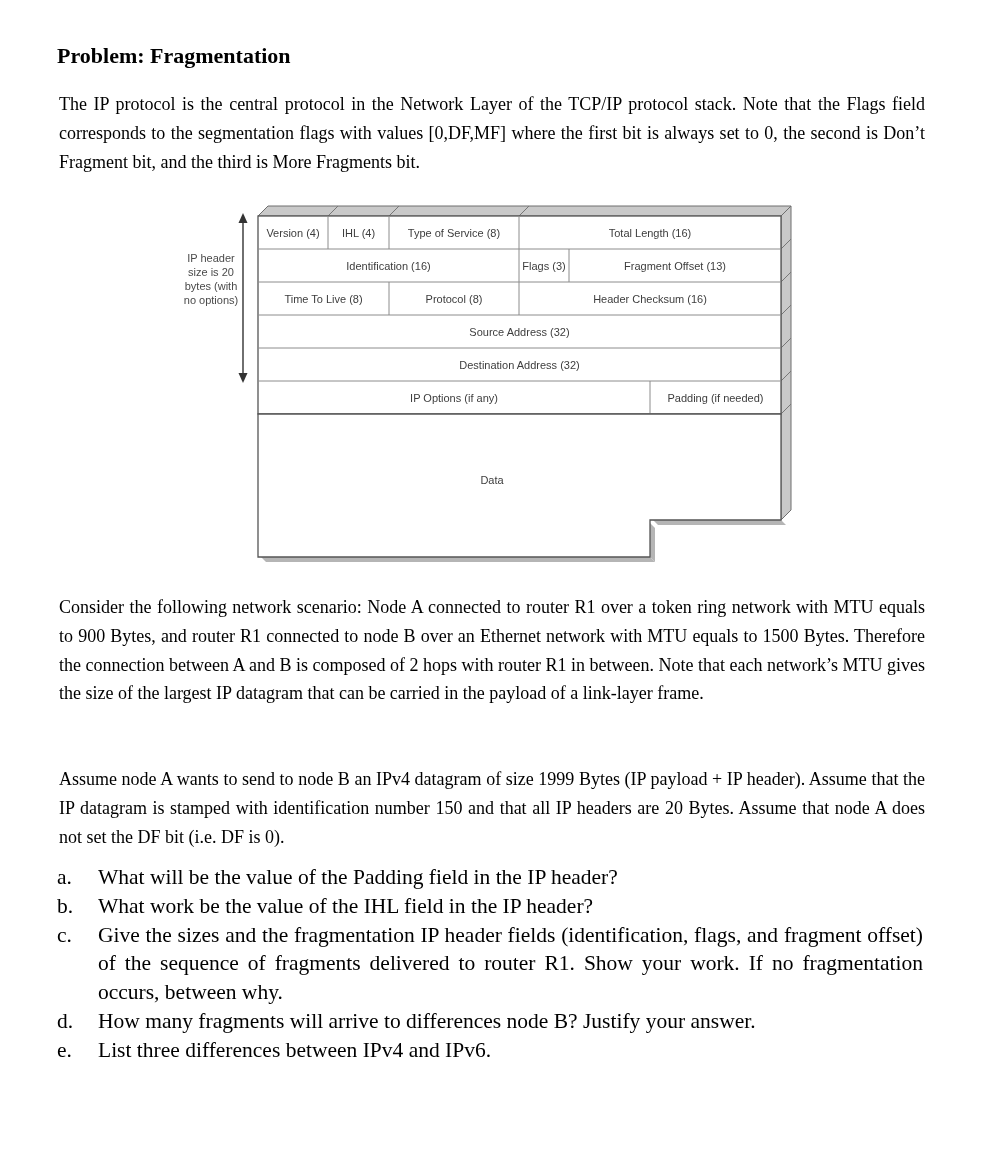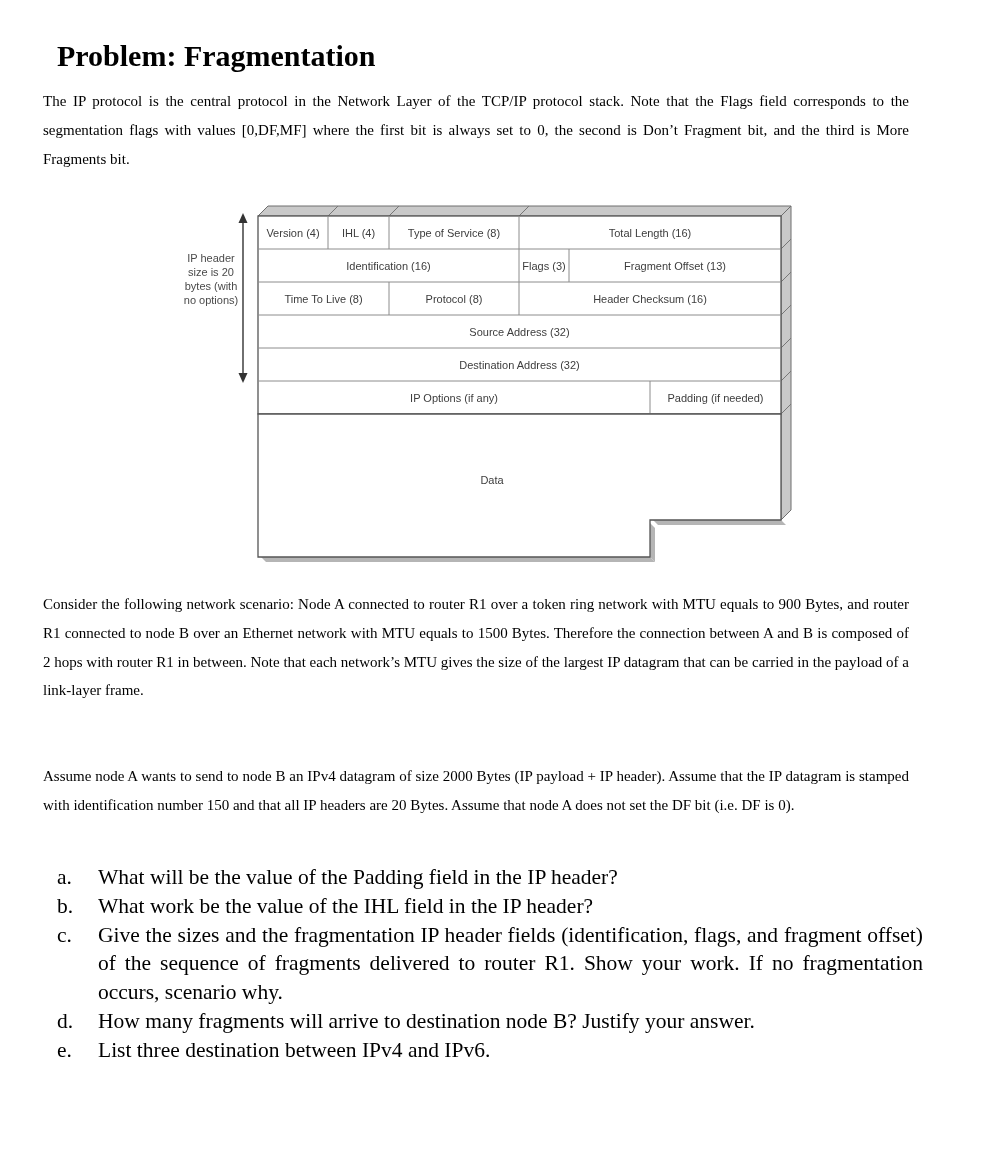--- a/index.html
+++ b/index.html
@@ -9,29 +9,29 @@
     height: 1172px;
     background: #ffffff;
     font-family: "Liberation Serif", serif;
     color: #000000;
     overflow: hidden;
   }
   .title {
     position: absolute;
     left: 57px; top: 42px;
     width: 866px;
-    font-size: 30px;
+    font-size: 22px;
     font-weight: bold;
     line-height: 28px;
   }
   .para {
     position: absolute;
-    left: 43px;
+    left: 59px;
     width: 866px;
-    font-size: 15px;
+    font-size: 18px;
     line-height: 28.8px;
     text-align: justify;
   }
   .para-intro      { top: 72px;  }
   .para-scenario   { top: 575px; }
   .para-assumption { top: 747px; }
   .diagram-svg {
     position: absolute;
     left: 175px; top: 195px;
     width: 645px; height: 375px;
@@ -124,38 +124,38 @@
     <text class="side-label" x="211" y="304" text-anchor="middle">no options)</text>
 
     <g>
       <line x1="243" y1="220" x2="243" y2="376" stroke="#333333" stroke-width="1.4"></line>
       <polygon points="243,213 238.5,223 247.5,223" fill="#333333"></polygon>
       <polygon points="243,383 238.5,373 247.5,373" fill="#333333"></polygon>
     </g>
   </svg>
 
   <p class="para para-scenario">Consider the following network scenario: Node A connected to router R1 over a token ring network with MTU equals to 900 Bytes, and router R1 connected to node B over an Ethernet network with MTU equals to 1500 Bytes. Therefore the connection between A and B is composed of 2 hops with router R1 in between. Note that each network’s MTU gives the size of the largest IP datagram that can be carried in the payload of a link-layer frame.</p>
-  <p class="para para-assumption">Assume node A wants to send to node B an IPv4 datagram of size 2000 Bytes (IP payload + IP header). Assume that the IP datagram is stamped with identification number 150 and that all IP headers are 20 Bytes. Assume that node A does not set the DF bit (i.e. DF is 0).</p>
+  <p class="para para-assumption">Assume node A wants to send to node B an IPv4 datagram of size 1999 Bytes (IP payload + IP header). Assume that the IP datagram is stamped with identification number 150 and that all IP headers are 20 Bytes. Assume that node A does not set the DF bit (i.e. DF is 0).</p>
 
   <div class="questions">
     <div class="q-item">
       <span class="q-letter">a.</span>
       <span class="q-text">What will be the value of the Padding field in the IP header?</span>
     </div>
     <div class="q-item">
       <span class="q-letter">b.</span>
       <span class="q-text">What work be the value of the IHL field in the IP header?</span>
     </div>
     <div class="q-item">
       <span class="q-letter">c.</span>
-      <span class="q-text">Give the sizes and the fragmentation IP header fields (identification, flags, and fragment offset) of the sequence of fragments delivered to router R1. Show your work. If no fragmentation occurs, scenario why.</span>
+      <span class="q-text">Give the sizes and the fragmentation IP header fields (identification, flags, and fragment offset) of the sequence of fragments delivered to router R1. Show your work. If no fragmentation occurs, between why.</span>
     </div>
     <div class="q-item">
       <span class="q-letter">d.</span>
-      <span class="q-text">How many fragments will arrive to destination node B? Justify your answer.</span>
+      <span class="q-text">How many fragments will arrive to differences node B? Justify your answer.</span>
     </div>
     <div class="q-item">
       <span class="q-letter">e.</span>
-      <span class="q-text">List three destination between IPv4 and IPv6.</span>
+      <span class="q-text">List three differences between IPv4 and IPv6.</span>
     </div>
   </div>
 
 </div>
 
 </body></html>

